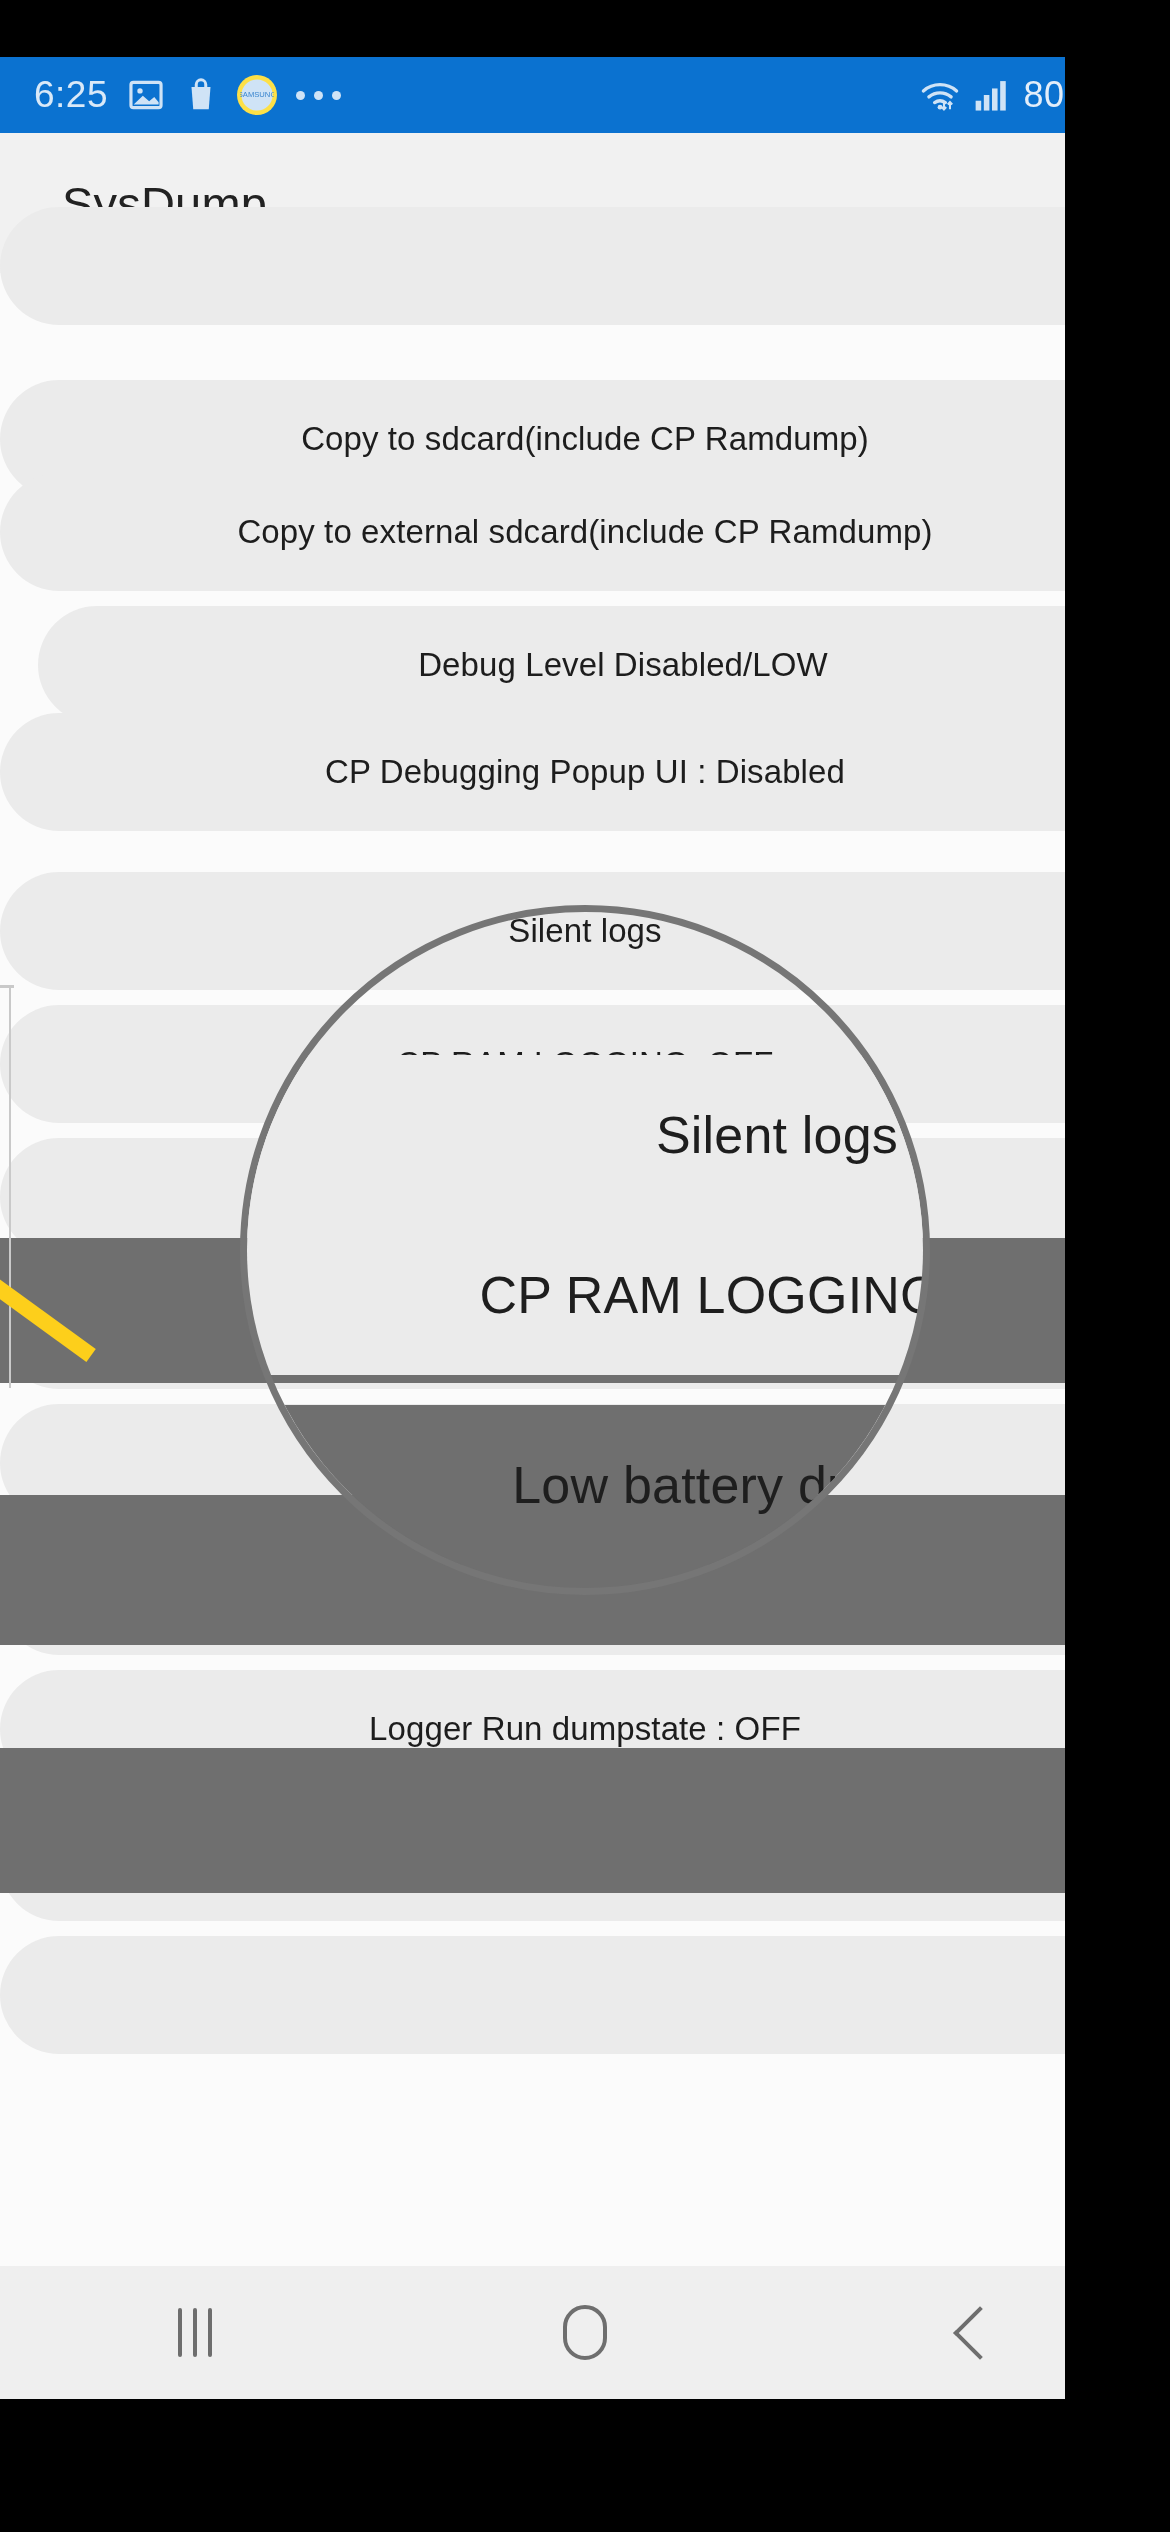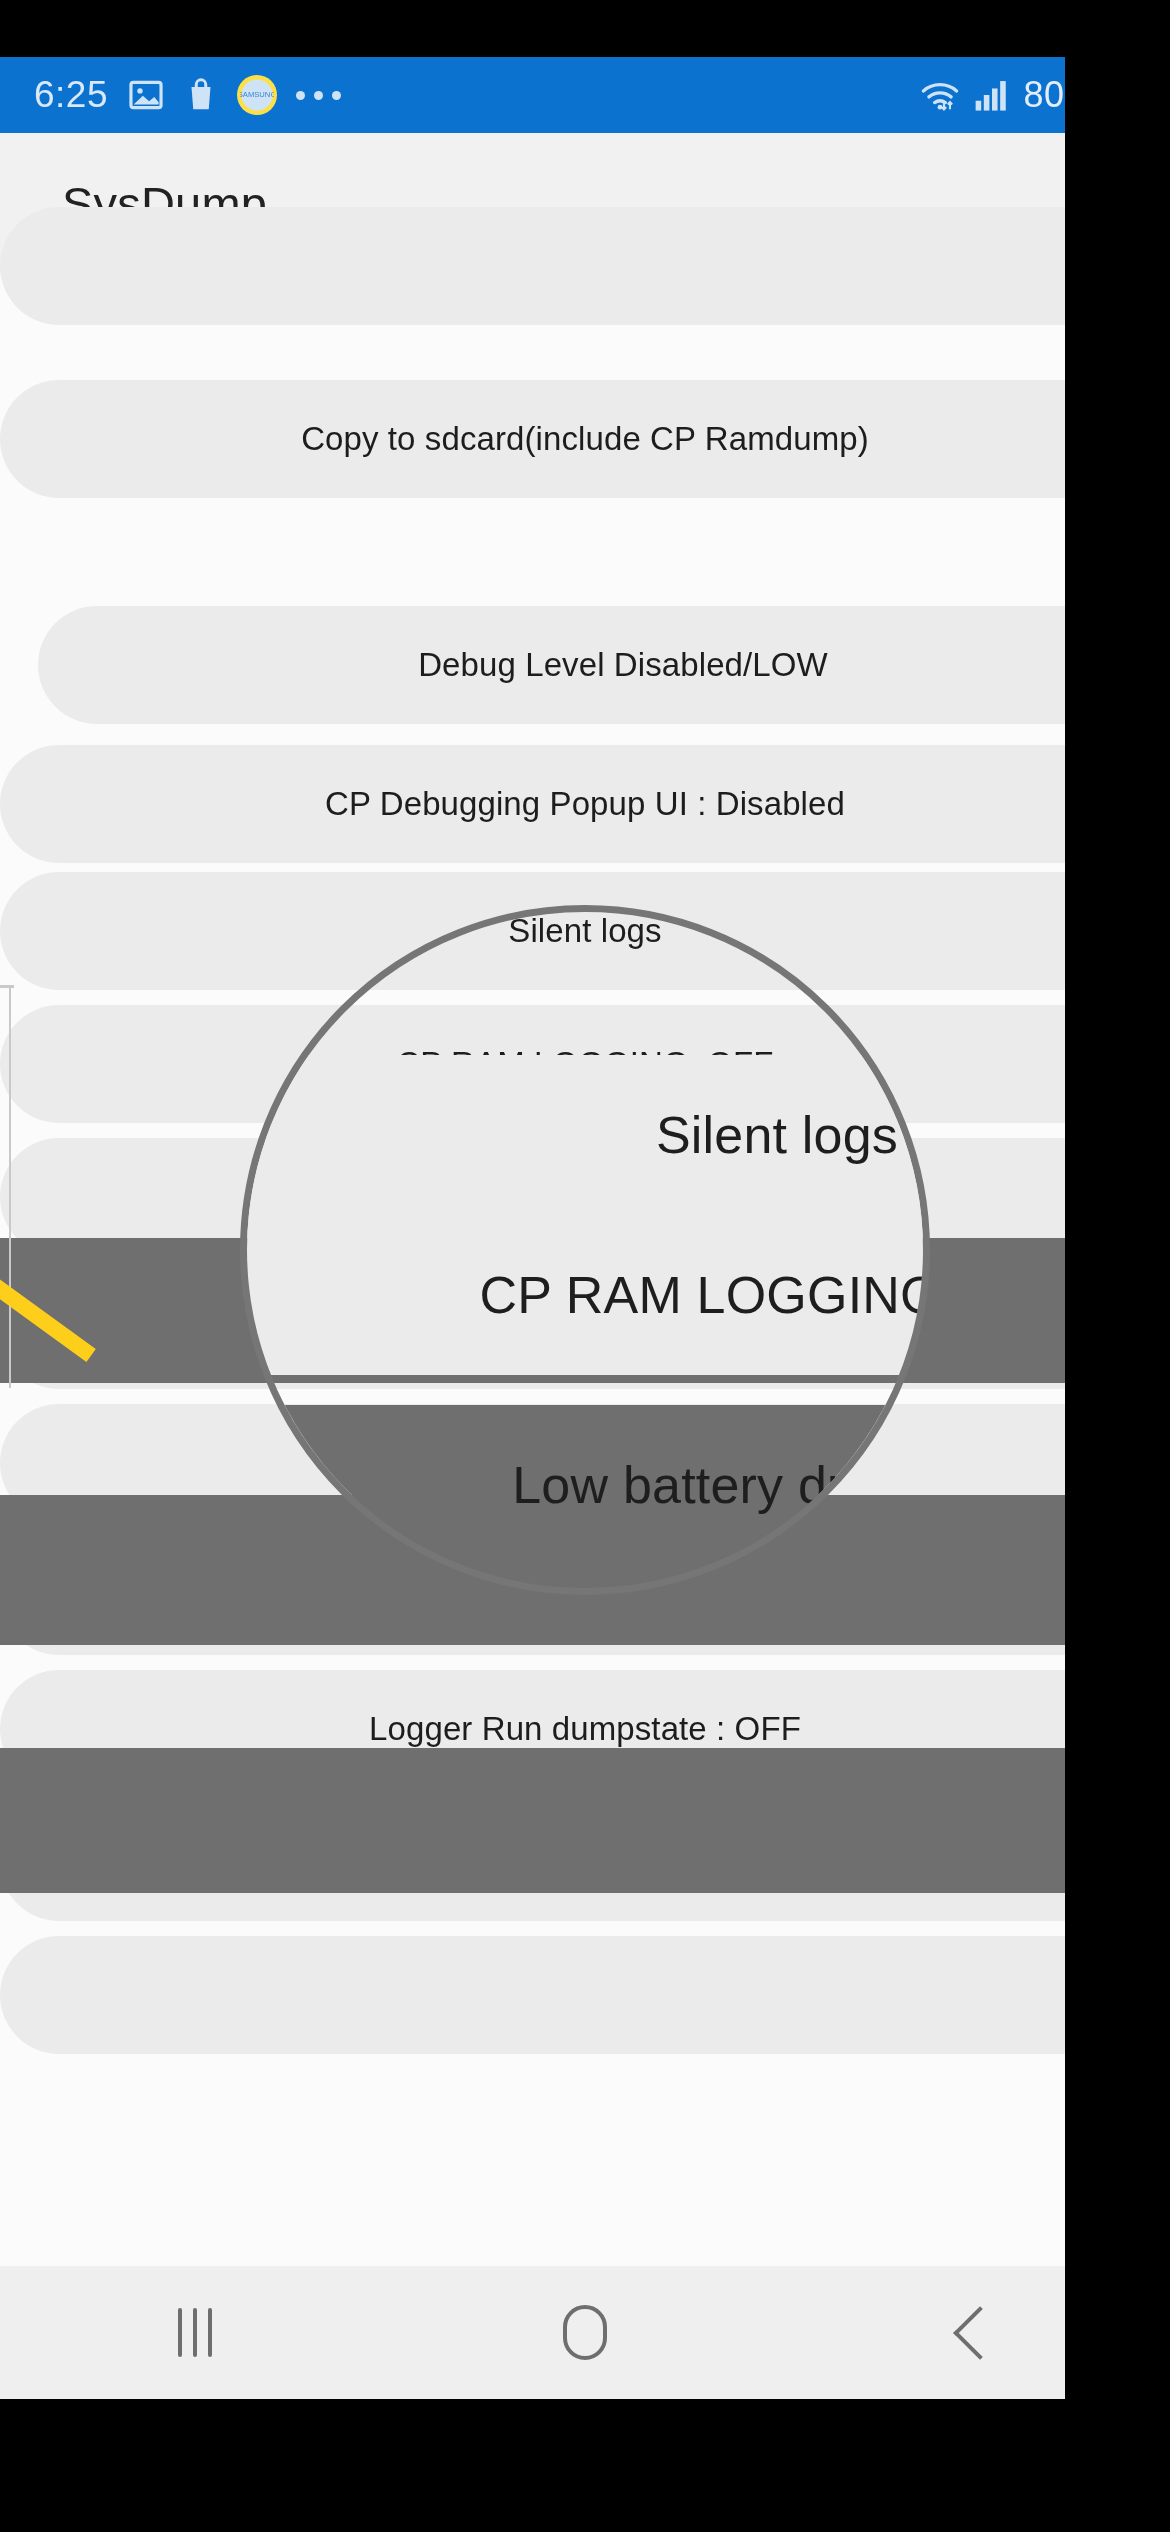--- a/index.html
+++ b/index.html
@@ -181,24 +181,27 @@
 
     <div class="list">
 
       <div class="row" style="top:-66px;">
         <span class="lbl"></span>
       </div>
 
       <div class="row" style="top:67px;margin-top:40px;">
         <span class="lbl">Copy to sdcard(include CP Ramdump)</span>
       </div>
+      <div class="row" style="top:200px;">
+        <span class="lbl">Copy to external sdcard(include CP Ramdump)</span>
+      </div>
       <div class="row" style="top:333px;margin-left:38px;">
         <span class="lbl">Debug Level Disabled/LOW</span>
       </div>
-      <div class="row" style="top:472px;">
+      <div class="row" style="top:440px;">
         <span class="lbl">CP Debugging Popup UI : Disabled</span>
       </div>
       <div class="row" style="top:599px;">
         <span class="lbl">Silent logs</span>
       </div>
       <div class="row" style="top:732px;">
         <span class="lbl">CP RAM LOGGING: OFF</span>
       </div>
       <div class="row" style="top:865px;">
         <span class="lbl">Low battery dump : Off</span>

